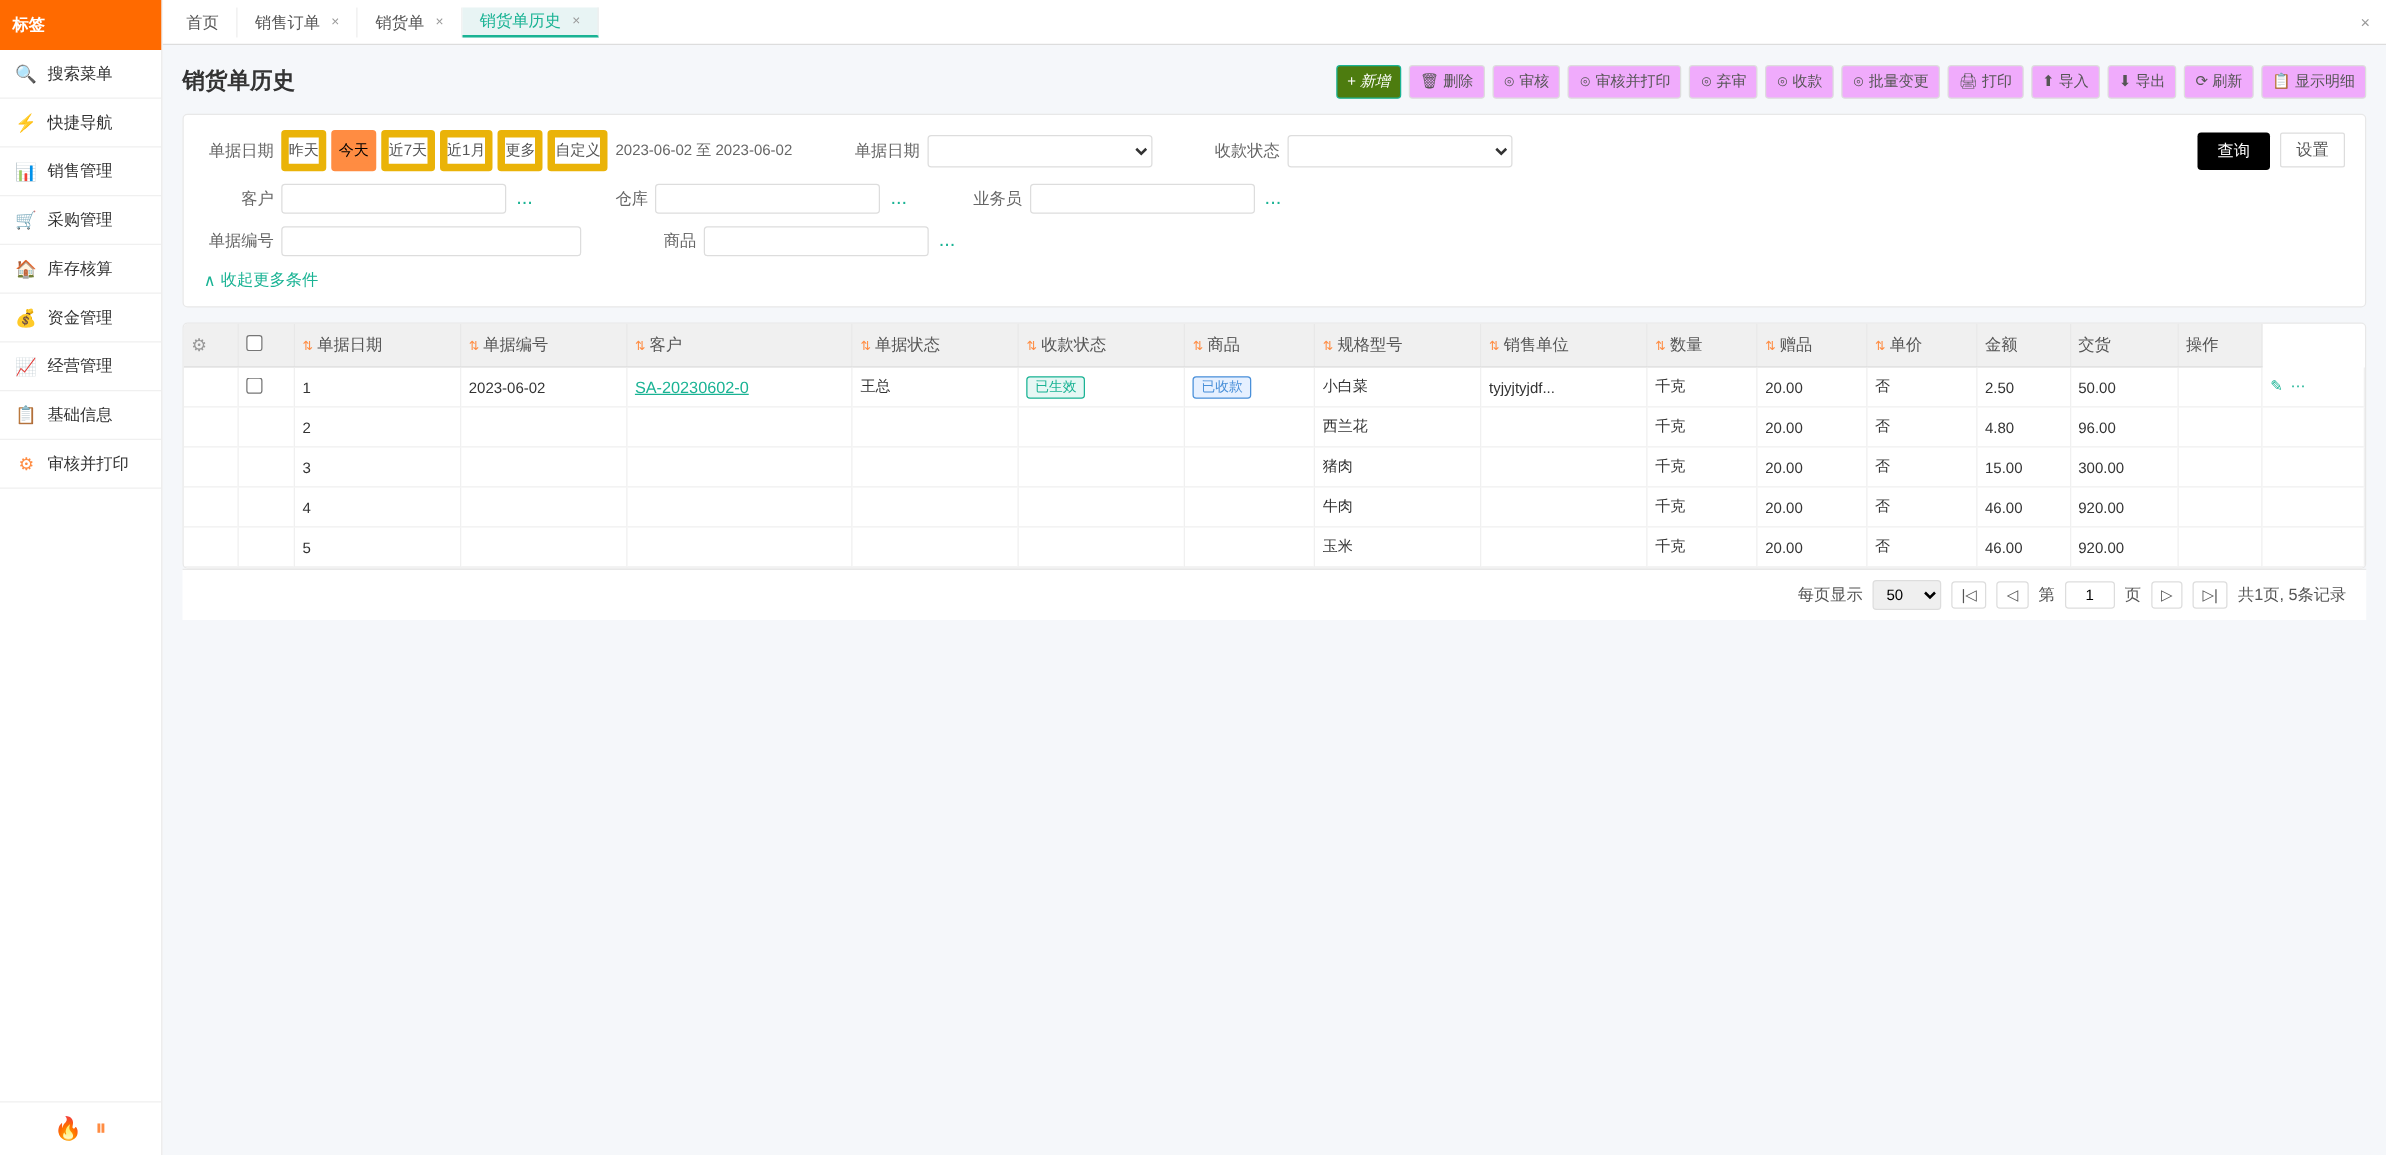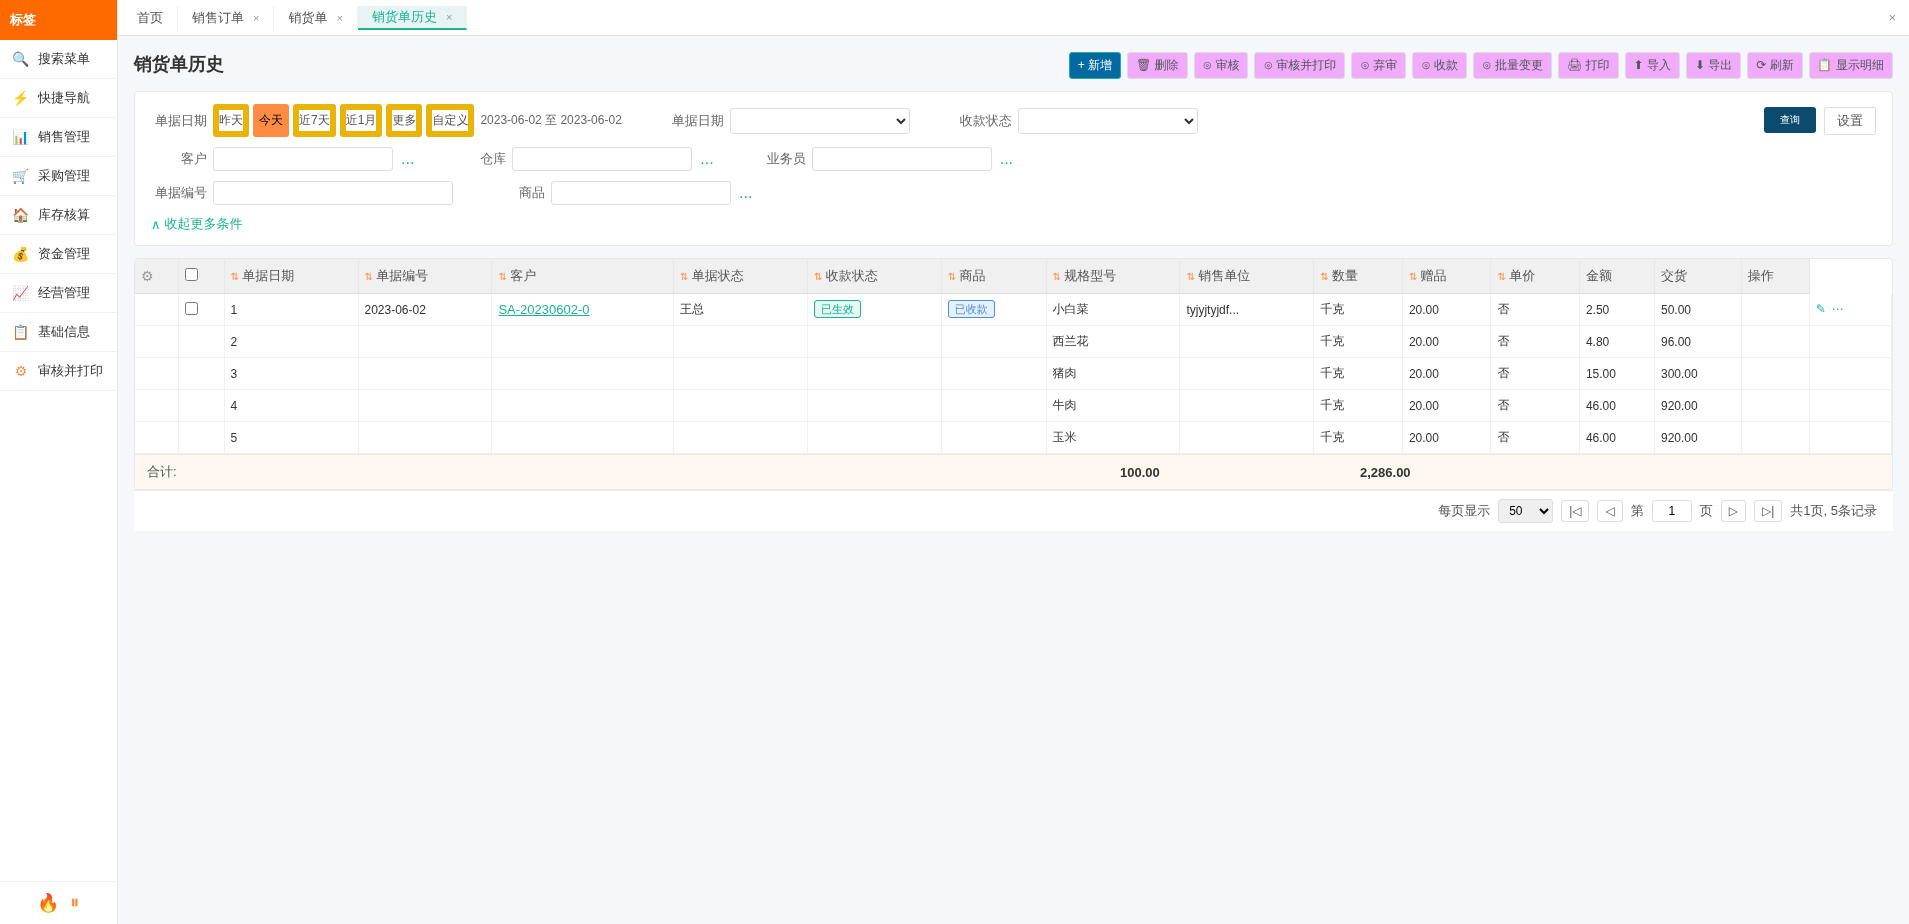--- a/index.html
+++ b/index.html
@@ -1,19 +1,19 @@
 <!DOCTYPE html>
 <html><head>
   <meta charset="utf-8">
   <style>
     * { box-sizing: border-box; margin: 0; padding: 0; font-family: 'Microsoft YaHei', Arial, sans-serif; font-size: 13px; }
     body { display: flex; height: 924px; overflow: hidden; background: #f5f5f5; }
 
     
-    .sidebar { width: 118px; background: #fff; border-right: 1px solid #e8e8e8; display: flex; flex-direction: column; height: 100%; }
+    .sidebar { width: 130px; background: #fff; border-right: 1px solid #e8e8e8; display: flex; flex-direction: column; height: 100%; }
     .sidebar-top { background: #ff6a00; height: 40px; display: flex; align-items: center; padding: 0 10px; color: #fff; font-size: 13px; font-weight: bold; }
     .sidebar-item { display: flex; align-items: center; padding: 10px 12px; cursor: pointer; color: #333; gap: 8px; border-bottom: 1px solid #f0f0f0; }
     .sidebar-item .icon { width: 18px; height: 18px; display: flex; align-items: center; justify-content: center; color: #ff8c42; font-size: 14px; }
     .sidebar-item .label { font-size: 13px; }
     .sidebar-bottom { margin-top: auto; padding: 10px; display: flex; gap: 10px; justify-content: center; border-top: 1px solid #f0f0f0; }
     .sidebar-bottom span { color: #ff8c42; cursor: pointer; font-size: 18px; }
 
     
     .main { flex: 1; display: flex; flex-direction: column; overflow: hidden; }
 
@@ -26,37 +26,37 @@
 
     
     .content { flex: 1; overflow-y: auto; padding: 16px; background: #f5f7fa; }
 
     
     .page-title { font-size: 18px; font-weight: bold; color: #333; margin-bottom: 12px; }
 
     
     .toolbar { display: flex; align-items: center; gap: 6px; margin-bottom: 12px; flex-wrap: wrap; }
     .toolbar-btn { display: flex; align-items: center; gap: 3px; padding: 4px 8px; border: 1px solid #ddd; border-radius: 3px; background: #f0abfc; cursor: pointer; color: #555; font-size: 12px; }
-    .toolbar-btn.primary { background: #0369a1; color: #fff; border-color: #1ab394; }
+    .toolbar-btn.primary { background: #4d7c0f; color: #fff; border-color: #1ab394; font-style: italic; }
 
     
     .filter-panel { background: #fff; border: 1px solid #e8e8e8; border-radius: 4px; padding: 12px 16px; margin-bottom: 12px; }
     .filter-row { display: flex; align-items: center; gap: 16px; margin-bottom: 10px; flex-wrap: wrap; }
     .filter-item { display: flex; align-items: center; gap: 6px; }
     .filter-label { color: #666; font-size: 13px; white-space: nowrap; min-width: 56px; text-align: right; }
     .filter-input { border: 1px solid #ddd; border-radius: 3px; padding: 4px 8px; color: #333; font-size: 12px; width: 180px; outline: none; }
     .filter-select { border: 1px solid #ddd; border-radius: 3px; padding: 4px 8px; color: #333; font-size: 12px; width: 180px; outline: none; background: #fff; }
     .date-btns { display: flex; gap: 4px; align-items: center; }
     .date-btn { padding: 2px 0; border: 6px solid #eab308; border-radius: 3px; cursor: pointer; font-size: 12px; color: #555; background: #fff; }
     .date-btn.active { background: #ff8c42; color: #000000; border-color: #ff8c42; }
     .date-range { color: #666; font-size: 12px; }
     .filter-dots { color: #1ab394; cursor: pointer; font-size: 16px; margin-left: 2px; }
     .collapse-btn { display: flex; align-items: center; gap: 4px; color: #1ab394; cursor: pointer; font-size: 12px; margin-top: 4px; }
     .filter-actions { margin-left: auto; display: flex; gap: 8px; align-items: flex-start; }
-    .btn-query { background: #0c4a6e; color: #fff; border: none; border-radius: 3px; padding: 6px 16px; cursor: pointer; font-size: 10px; }
+    .btn-query { background: #000000; color: #fff; border: none; border-radius: 3px; padding: 6px 16px; cursor: pointer; font-size: 13px; }
     .btn-set { background: #fff; color: #555; border: 1px solid #ddd; border-radius: 2px; padding: 4px 12px; cursor: pointer; font-size: 13px; }
 
     
     .table-wrapper { background: #fff; border: 1px solid #e8e8e8; border-radius: 4px; overflow: hidden; }
     table { width: 100%; border-collapse: collapse; font-size: 12px; }
     thead tr { background: #f0f0f0; }
     thead th { padding: 8px 6px; text-align: left; color: #555; font-weight: normal; border-bottom: 1px solid #ddd; border-right: 1px solid #e8e8e8; white-space: nowrap; font-size: 12px; }
     thead th .sort-icon { color: #ff8c42; font-size: 10px; }
     tbody tr { border-bottom: 1px solid #f0f0f0; }
     tbody td { padding: 7px 6px; color: #333; border-right: 1px solid #f0f0f0; font-size: 12px; }
@@ -355,26 +355,20 @@
               <td>20.00</td>
               <td>否</td>
               <td>46.00</td>
               <td>920.00</td>
               <td></td>
               <td></td>
             </tr>
           </tbody>
       </table>
 
-      <div class="table-footer">
-        <span class="total-label">合计:</span>
-        <span style="flex:1;"></span>
-        <span style="position:absolute;left:1120px;font-weight:bold;">100.00</span>
-        <span style="position:absolute;left:1360px;font-weight:bold;">2,286.00</span>
-      </div>
     </div>
 
     <div class="pagination-bar">
       <span>每页显示</span>
       <select class="page-select">
         <option>50</option>
         <option>10</option>
         <option>20</option>
         <option>100</option>
       </select>

